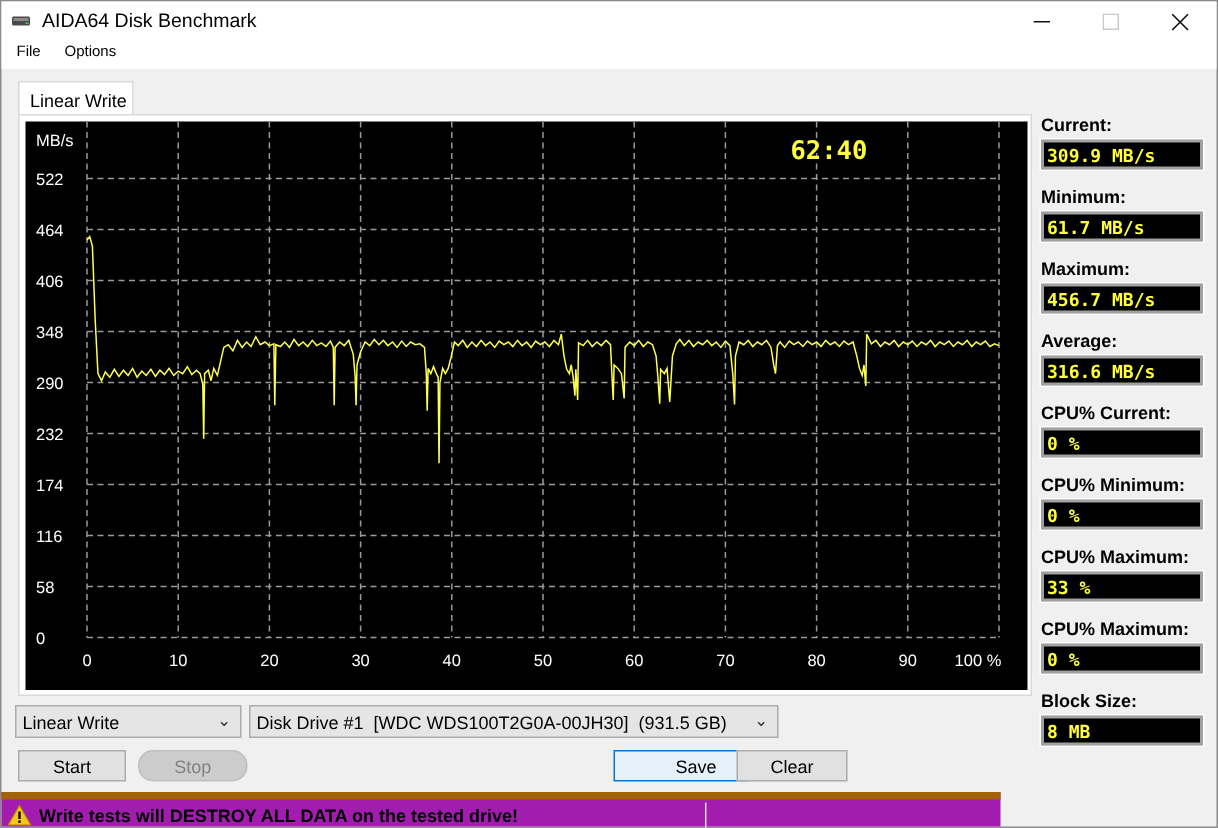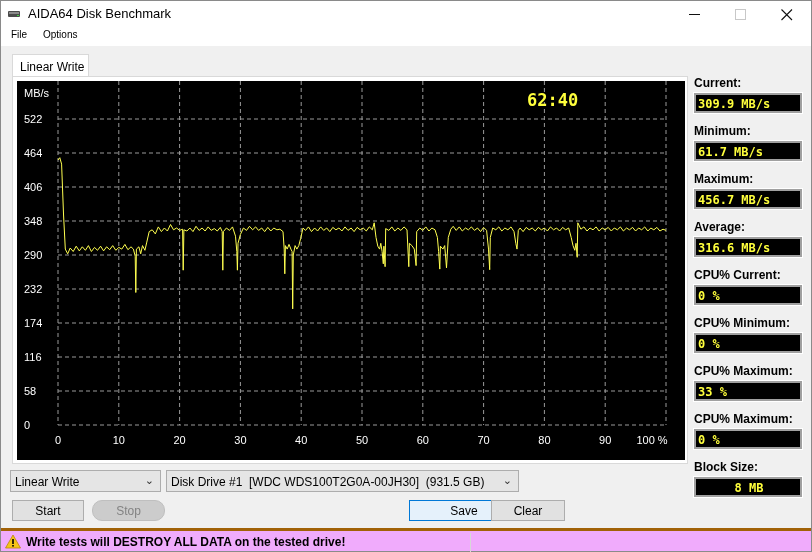--- a/index.html
+++ b/index.html
@@ -16,21 +16,21 @@
   .chart { position: absolute; left: 16px; top: 80px; width: 668px; height: 379px; background: #000; }
   .chart svg { position: absolute; left: 0; top: 0; }
   .stats { position: absolute; left: 693px; top: 75px; width: 110px; }
   .stat-label { position: absolute; left: 0; font-size: 12px; color: #000; font-weight: bold; }
   .stat-box { position: absolute; left: 0; width: 108px; height: 20px; background: #000; border: 2px solid #a0a0a0; outline: 1px solid #fff; color: #ffff3c; font-family: "DejaVu Sans Mono", "Liberation Mono", monospace; font-weight: bold; font-size: 12px; padding: 2px 0 0 2px; }
   .select { position: absolute; height: 22px; background: #e5e5e5; border: 1px solid #adadad; font-size: 12px; padding: 4px 0 0 4px; }
   .select .chev { position: absolute; right: 6px; top: 3px; font-size: 11px; color: #333; }
   .btn { position: absolute; height: 21px; background: #e1e1e1; border: 1px solid #adadad; font-size: 12px; text-align: center; padding-top: 3px; }
   .btn.disabled { background: #cccccc; border-color: #bfbfbf; color: #838383; }
   .btn.default { background: #e5f1fb; border: 1px solid #0078d7; }
-  .statusbar { position: absolute; left: 0; top: 527px; width: 810px; height: 23px; border-top: 3px solid #a16207; background: #f0abfc; }
+  .statusbar { position: absolute; left: 0; top: 527px; width: 666px; height: 23px; border-top: 5px solid #a16207; background: #a21caf; }
   .warn-icon { position: absolute; left: 4px; top: 3px; width: 16px; height: 15px; }
   .warn-text { position: absolute; left: 25px; top: 4px; font-weight: bold; font-size: 12px; }
   .status-sep { position: absolute; left: 469px; top: 2px; width: 1px; height: 19px; background: #d7d7d7; }
 </style>
 </head>
 <body>
 
 <div class="window">
   <div class="titlebar">
     <svg class="title-icon" viewBox="0 0 12 8">
@@ -130,21 +130,21 @@
       <div class="stat-box" style="top: 161px;">316.6 MB/s</div>
       <span class="stat-label" style="top: 192px;">CPU% Current:</span>
       <div class="stat-box" style="top: 209px;">0 %</div>
       <span class="stat-label" style="top: 240px;">CPU% Minimum:</span>
       <div class="stat-box" style="top: 257px;">0 %</div>
       <span class="stat-label" style="top: 288px;">CPU% Maximum:</span>
       <div class="stat-box" style="top: 305px;">33 %</div>
       <span class="stat-label" style="top: 336px;">CPU% Maximum:</span>
       <div class="stat-box" style="top: 353px;">0 %</div>
       <span class="stat-label" style="top: 384px;">Block Size:</span>
-      <div class="stat-box" style="top: 401px; text-align: center;">8 MB</div>
+      <div class="stat-box" style="top: 401px;">8 MB</div>
     </div>
 
   <div class="select" style="left:9px; top:469px; width:151px;">
     <span>Linear Write</span>
     <span class="chev">⌄</span>
   </div>
   <div class="select" style="left:165px; top:469px; width:353px;">
     <span style="white-space:pre;">Disk Drive #1  [WDC WDS100T2G0A-00JH30]  (931.5 GB)</span>
     <span class="chev">⌄</span>
   </div>

